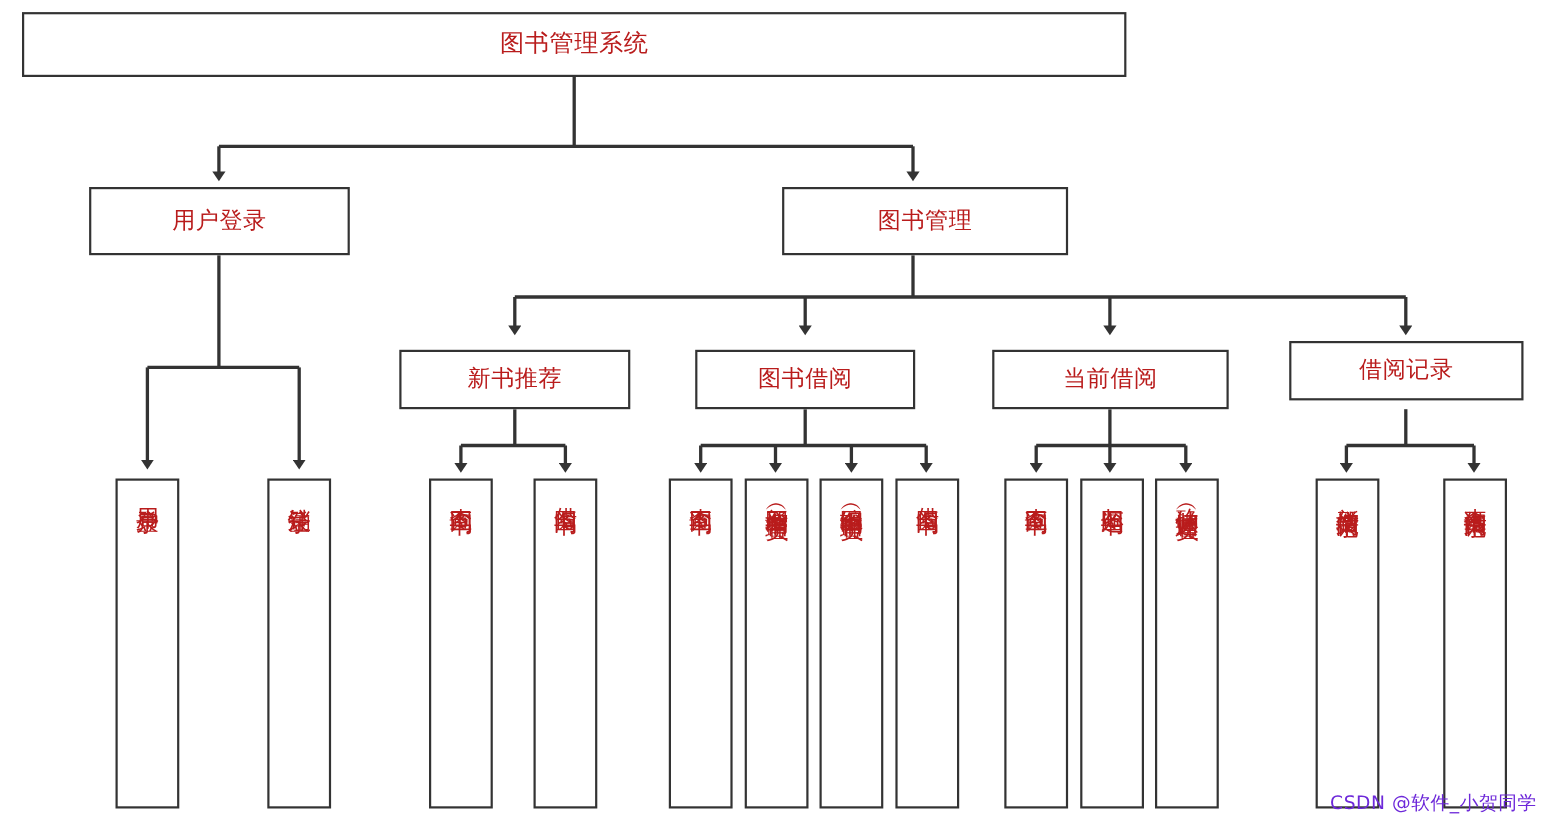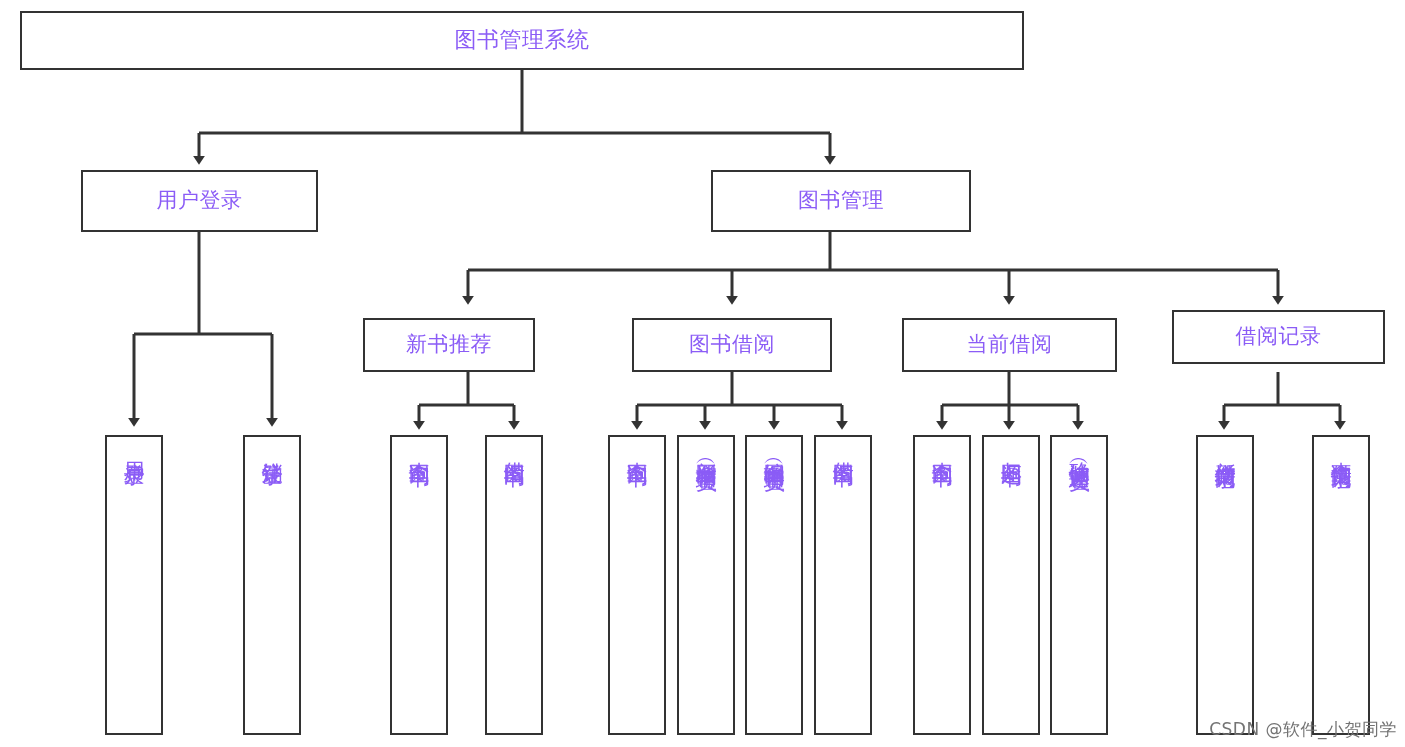--- a/index.html
+++ b/index.html
@@ -25,21 +25,21 @@
     height: 747px;
   }
   .node {
     position: absolute;
     box-sizing: border-box;
     border: 2px solid #333333;
     background: #ffffff;
     display: flex;
     align-items: center;
     justify-content: center;
-    color: #8b5cf6;
+    color: #b91c1c;
     z-index: 2;
   }
   .node .label {
     display: block;
     text-align: center;
     line-height: 1.12;
     letter-spacing: 0.5px;
   }
   
   .node.h .label {
@@ -61,21 +61,21 @@
     font-size: 21px;
     line-height: 1.06;
     letter-spacing: 1.5px;
     white-space: nowrap;
   }
   .watermark {
     position: absolute;
     right: 8px;
     bottom: 6px;
     font-size: 17px;
-    color: #737373;
+    color: #6d28d9;
     white-space: nowrap;
     z-index: 5;
     letter-spacing: 0.5px;
   }
 </style>
 </head>
 <body>
 
 <div id="canvas">
 
@@ -133,21 +133,21 @@
     <span class="label">图书管理系统</span>
   </div>
 
   <div class="node h" style="left:81px;top:170px;width:237px;height:62px;">
     <span class="label">用户登录</span>
   </div>
   <div class="node h" style="left:711px;top:170px;width:260px;height:62px;">
     <span class="label">图书管理</span>
   </div>
 
-  <div class="node h" style="left:363px;top:318px;width:172px;height:54px;">
+  <div class="node h" style="left:363px;top:318px;width:210px;height:54px;">
     <span class="label">新书推荐</span>
   </div>
   <div class="node h" style="left:902px;top:318px;width:215px;height:54px;">
     <span class="label">当前借阅</span>
   </div>
   <div class="node h" style="left:632px;top:318px;width:200px;height:54px;">
     <span class="label">图书借阅</span>
   </div>
   <div class="node h" style="left:1172px;top:310px;width:213px;height:54px;">
     <span class="label">借阅记录</span>

